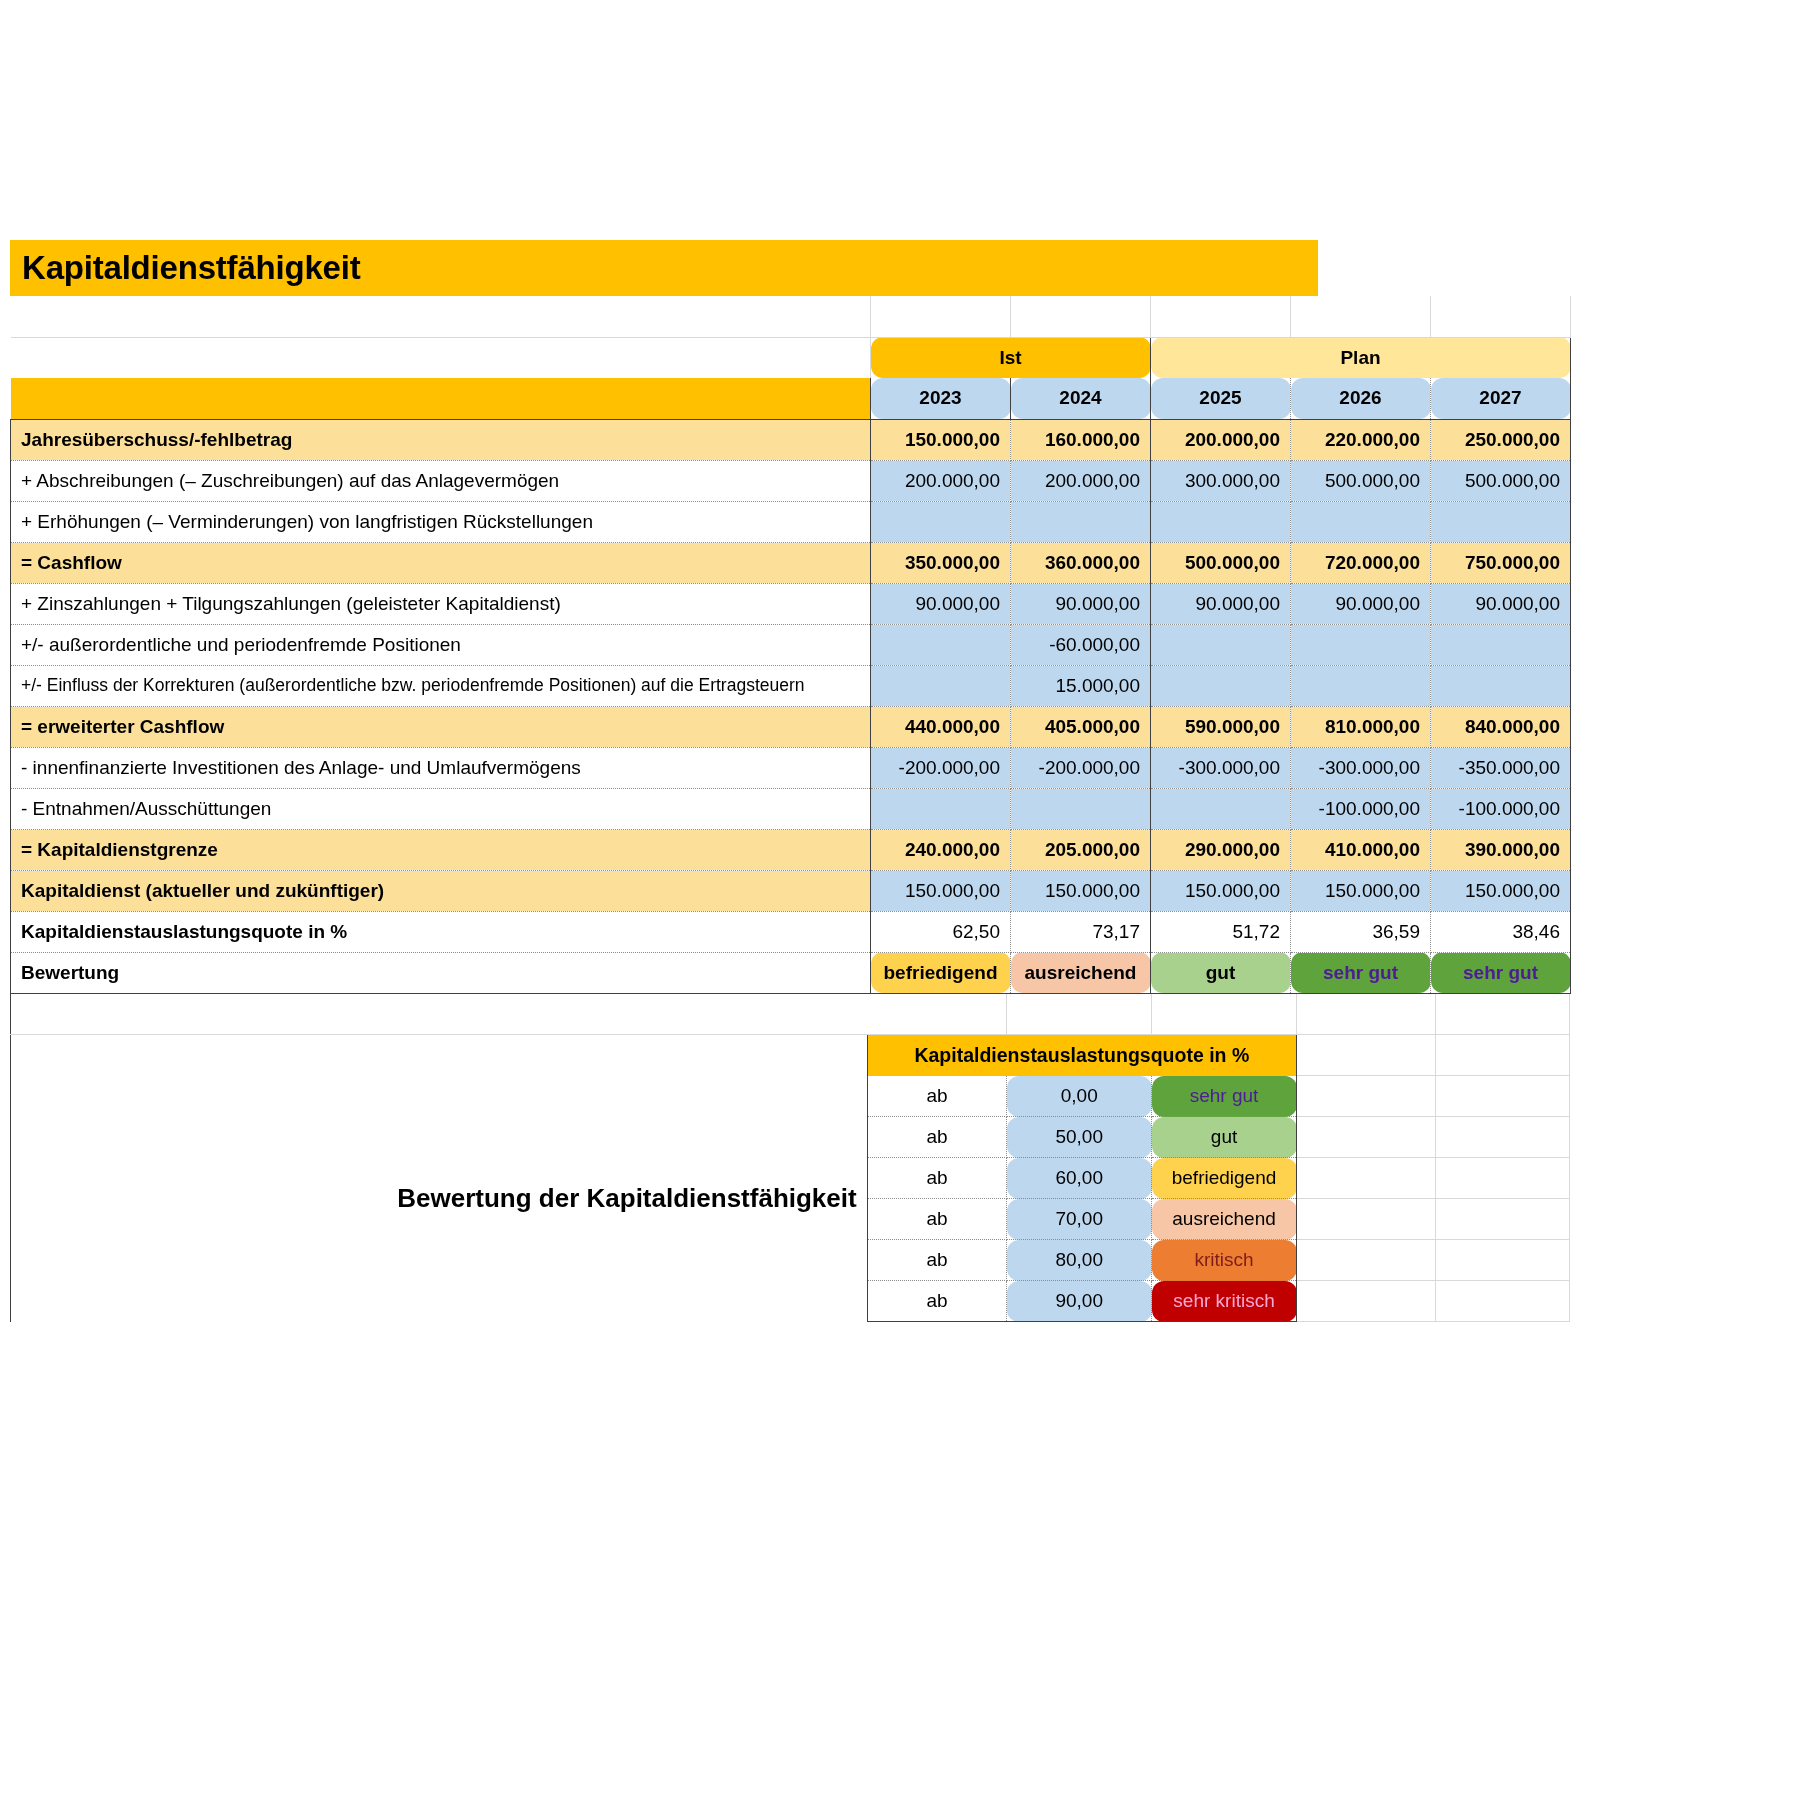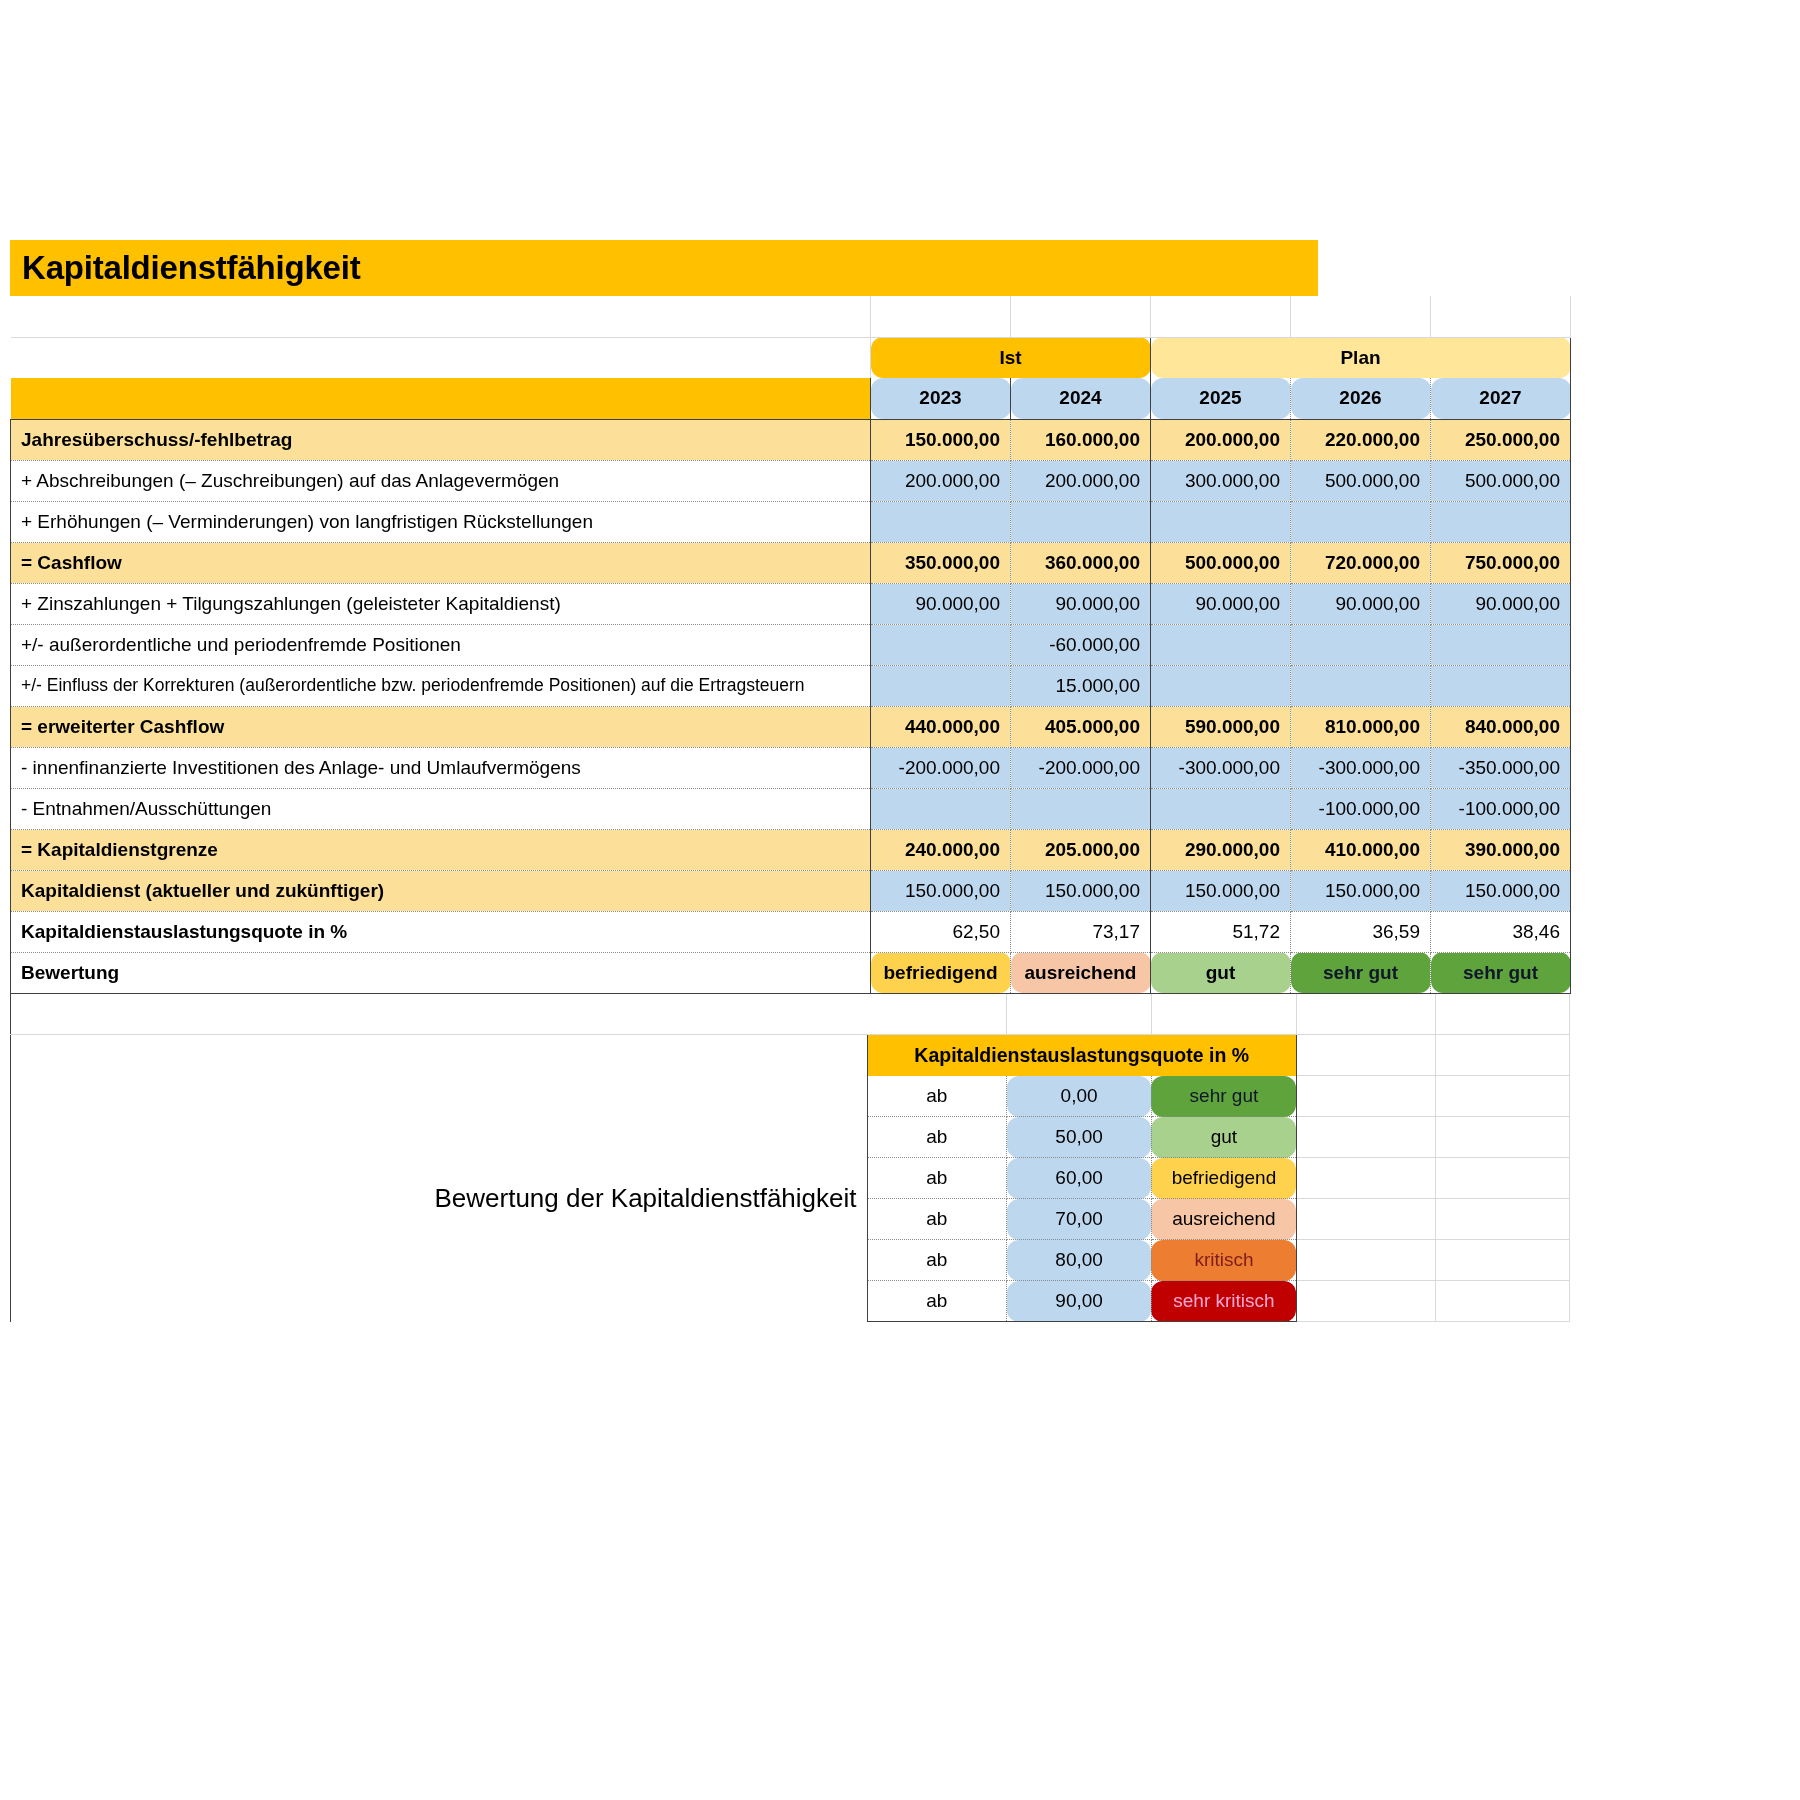--- a/index.html
+++ b/index.html
@@ -41,21 +41,21 @@
   
   col.c-label { width: 860px; }
   col.c-year  { width: 140px; }
 
   
   .fill-amber     { background: #FFC000; }
   .fill-lightamber{ background: #FCE09A; }
   .fill-paleamber { background: #FFE699; }
   .fill-blue      { background: #BDD7EE; }
   .fill-white     { background: #FFFFFF; }
-  .fill-green-dk  { background: #5FA33C; color: #0f172a; }
+  .fill-green-dk  { background: #5FA33C; color: #4c1d95; }
   .fill-green-lt  { background: #A9D18E; }
   .fill-yellow    { background: #FFD24D; }
   .fill-peach     { background: #F7C6A6; }
   .fill-orange    { background: #ED7D31; color:#7f1d1d;margin-top:16px; }
   .fill-red       { background: #C00000; color: #f9a8d4; }
 
   
   .bd-dot-b { border-bottom: 1px dotted #8c8c8c; }
   .bd-dot-r { border-right: 1px dotted #8c8c8c; }
   .bd-sol-b { border-bottom: 1px solid #404040; }
@@ -112,21 +112,21 @@
 
   .legend-title {
     background: #FFC000;
     font-weight: bold;
     text-align: center;
     font-size: 19.5px;
     height: 41px;
   }
   .bewertung-label {
     font-size: 26px;
-    font-weight: normal;
+    font-weight: bold;
     text-align: right;
     padding-right: 18px;
     color: #000;
   }
 </style>
 </head>
 <body>
 
 <div id="sheet">
 

